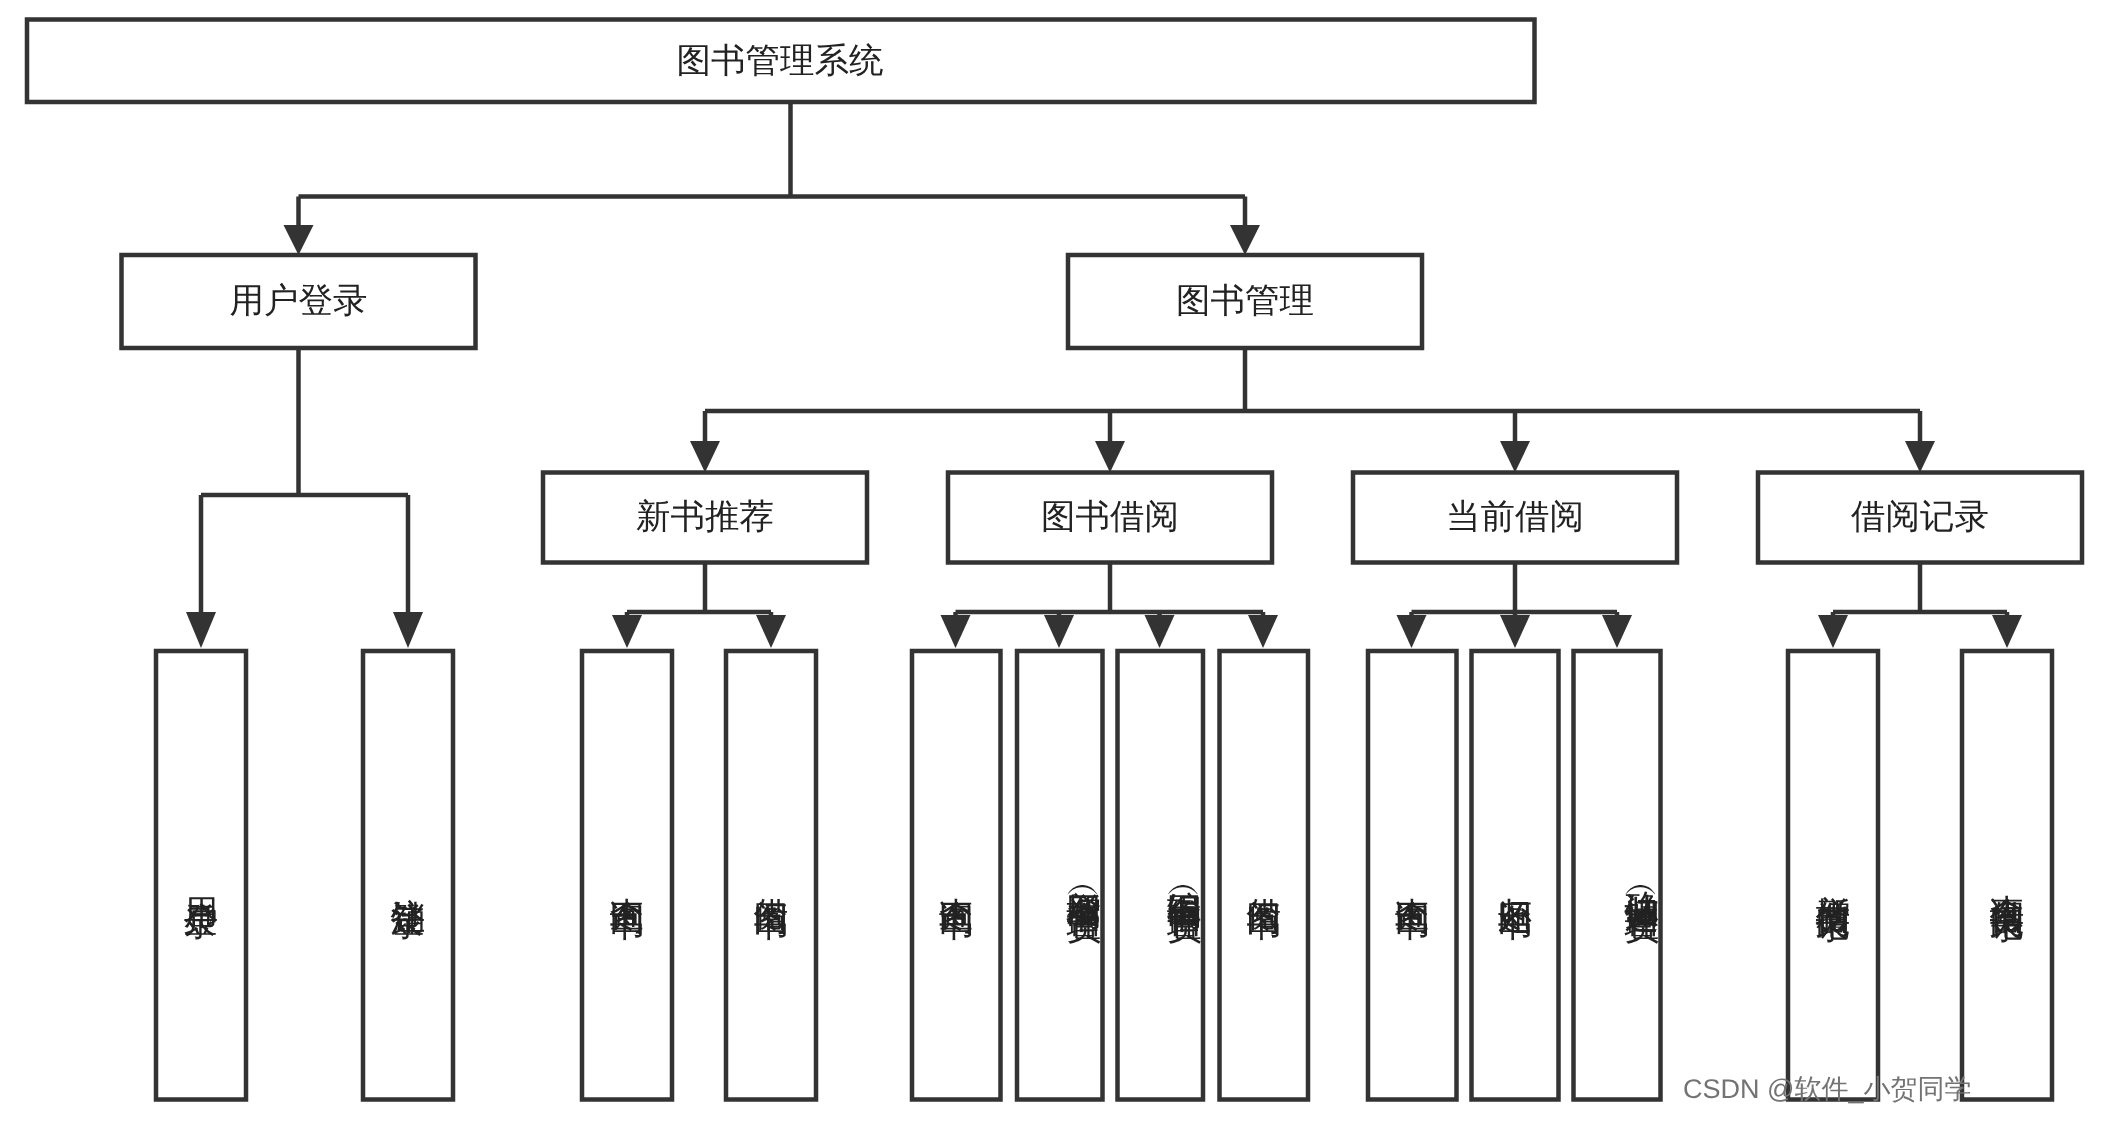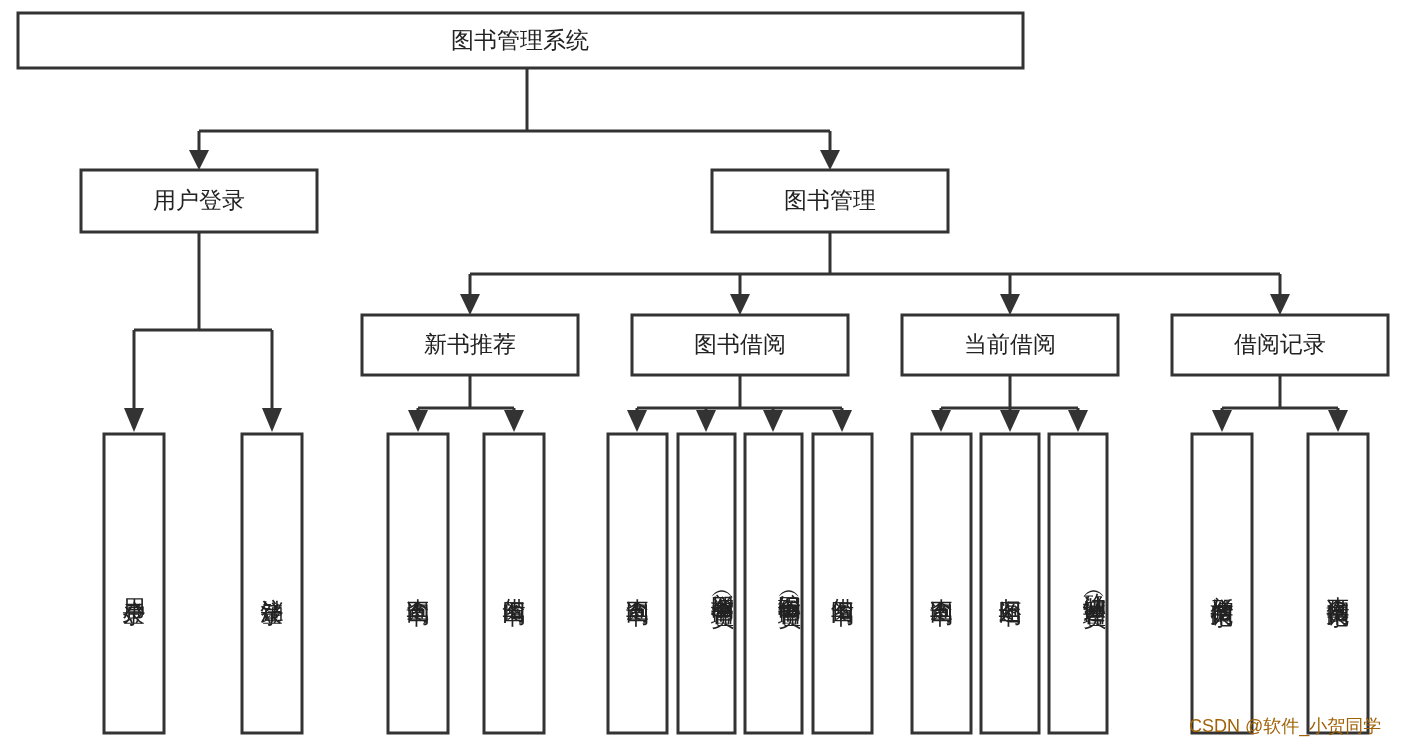--- a/index.html
+++ b/index.html
@@ -68,25 +68,25 @@
     display: flex;
     align-items: center;
     justify-content: center;
     text-align: center;
     white-space: nowrap;
     pointer-events: none;
     user-select: none;
   }
   .watermark {
     position: absolute;
-    left: 1189px;
+    left: 1122px;
     top: 714px;
     font-family: "Liberation Sans", "DejaVu Sans", sans-serif;
     font-size: 18px;
-    color: #a16207;
+    color: #737373;
     white-space: nowrap;
     user-select: none;
   }
 </style>
 </head>
 <body>
 
 <div id="diagram-root">
 
   <svg class="diagram-canvas" viewBox="0 0 1405 747" xmlns="http://www.w3.org/2000/svg">

